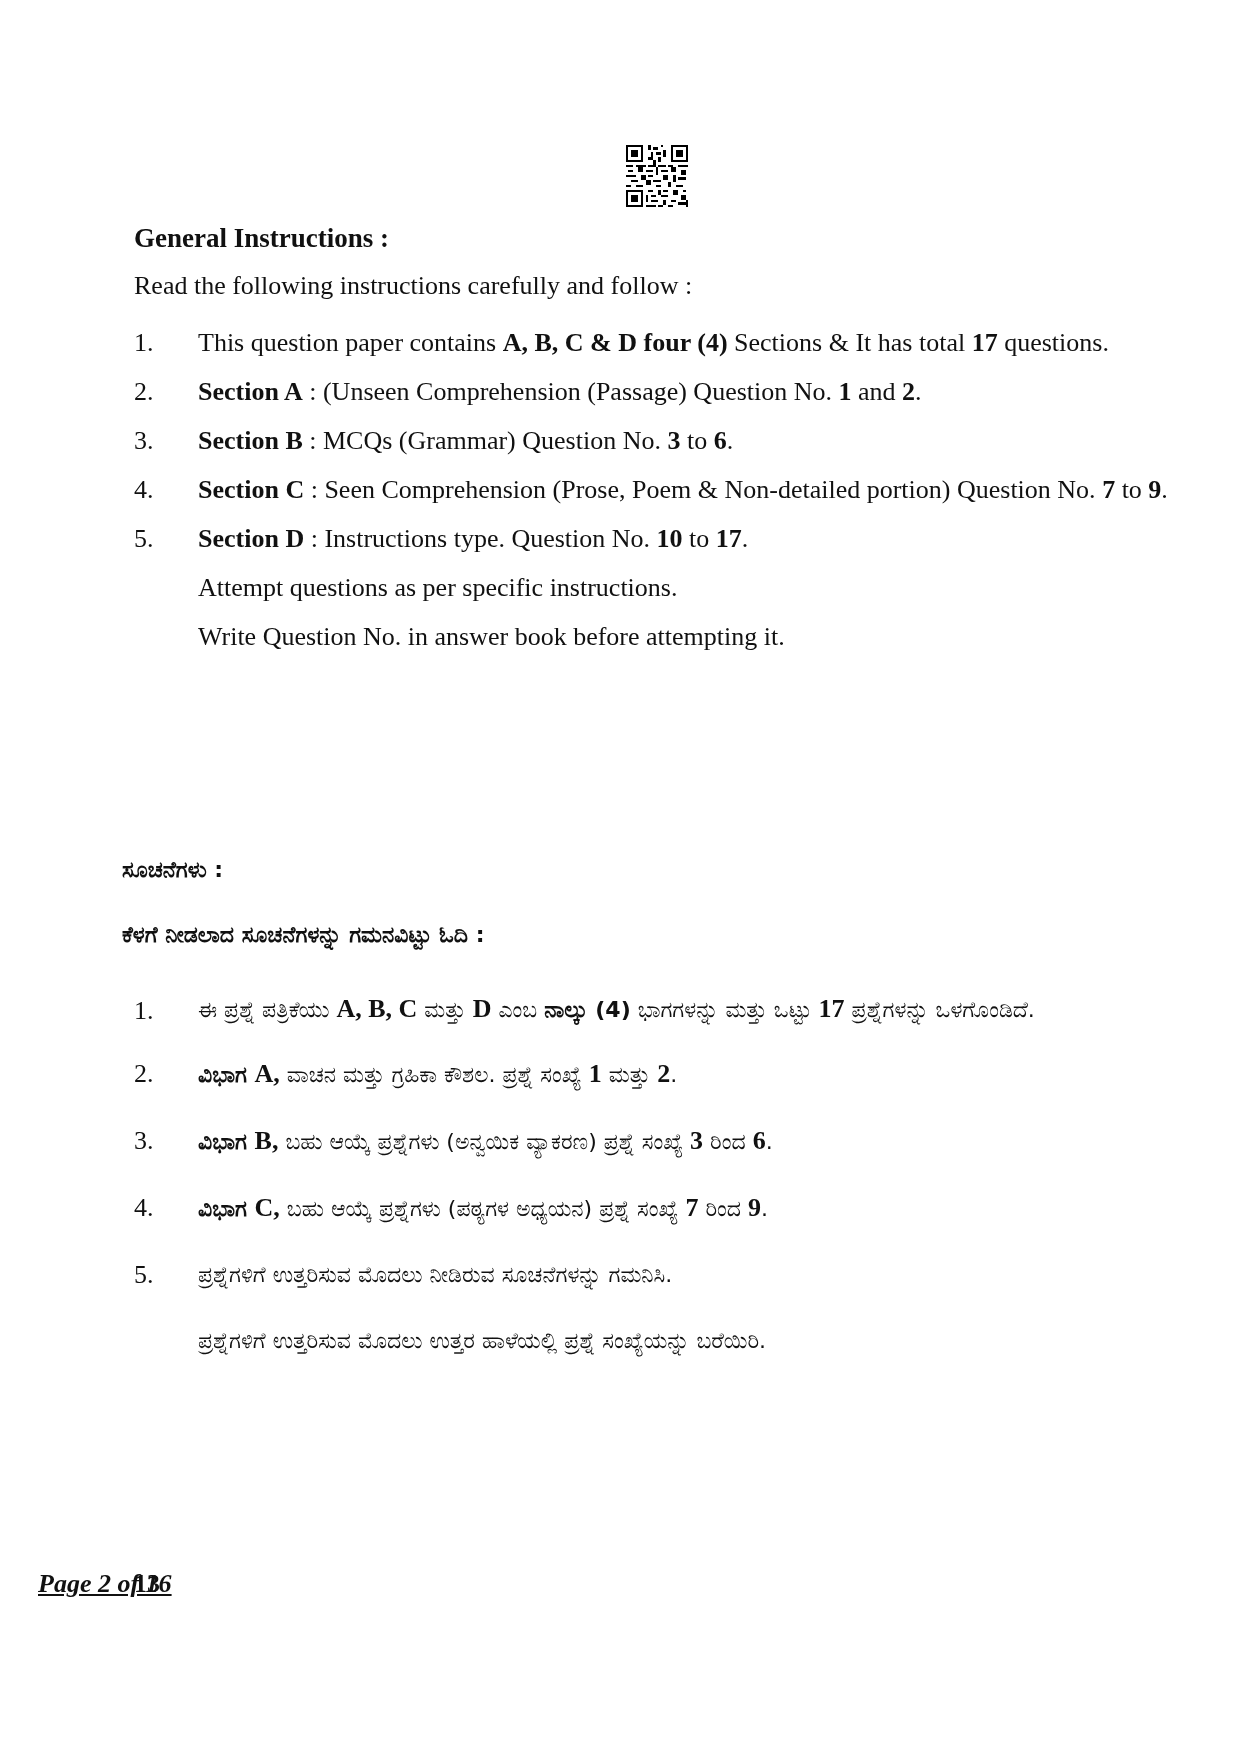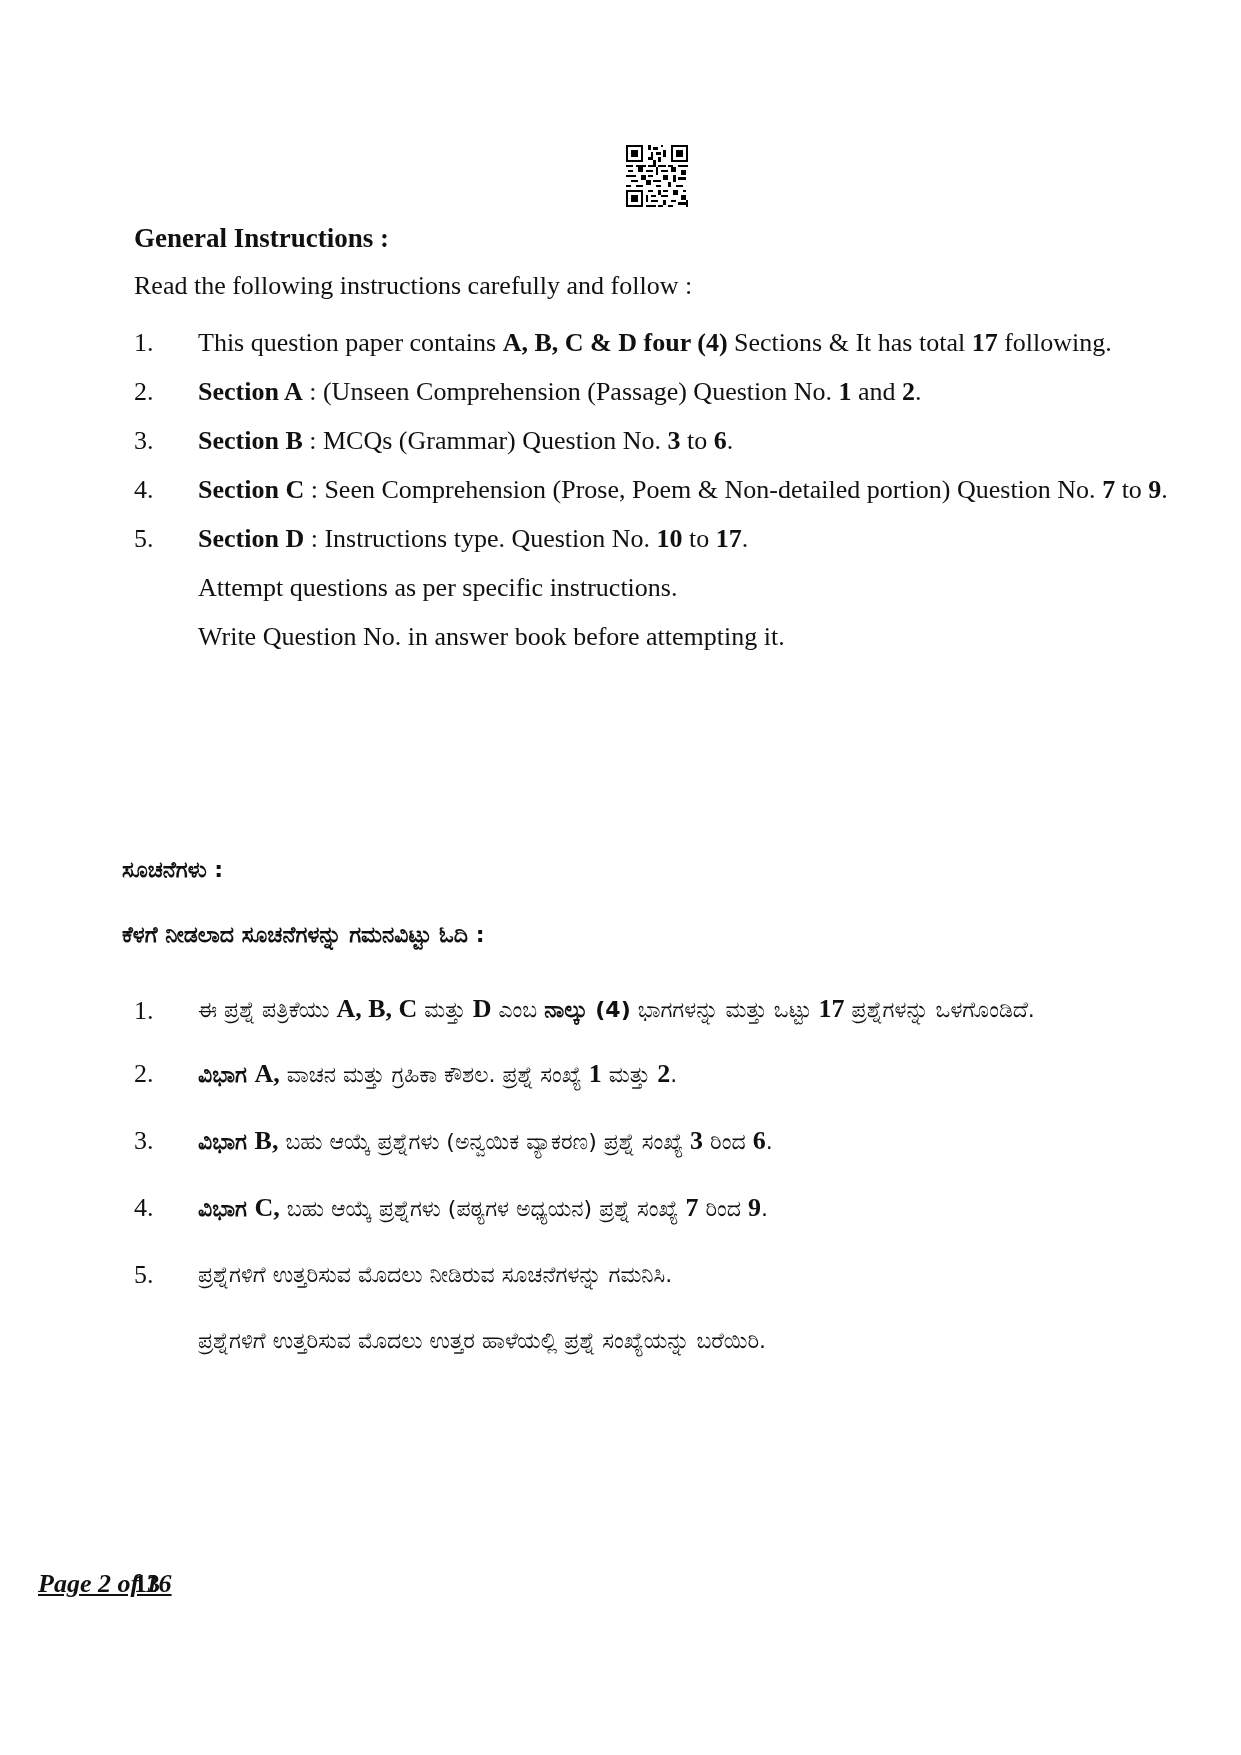--- a/index.html
+++ b/index.html
@@ -215,21 +215,21 @@
       </g>
     </svg>
   </div>
 
   <div class="en-title">General Instructions :</div>
   <div class="en-intro">Read the following instructions carefully and follow :</div>
 
   <div class="en-list">
     <div class="en-item justify">
       <span class="num">1.</span>
-      <span class="body"><span>This question paper contains </span><b>A, B, C &amp; D four (4)</b><span> Sections &amp; It has total </span><b>17</b><span> following.</span></span>
+      <span class="body"><span>This question paper contains </span><b>A, B, C &amp; D four (4)</b><span> Sections &amp; It has total </span><b>17</b><span> questions.</span></span>
     </div>
     <div class="en-item">
       <span class="num">2.</span>
       <span class="body"><b>Section A</b><span> : (Unseen Comprehension (Passage) Question No. </span><b>1</b><span> and </span><b>2</b><span>.</span></span>
     </div>
     <div class="en-item">
       <span class="num">3.</span>
       <span class="body"><b>Section B</b><span> : MCQs (Grammar) Question No. </span><b>3</b><span> to </span><b>6</b><span>.</span></span>
     </div>
     <div class="en-item justify">

